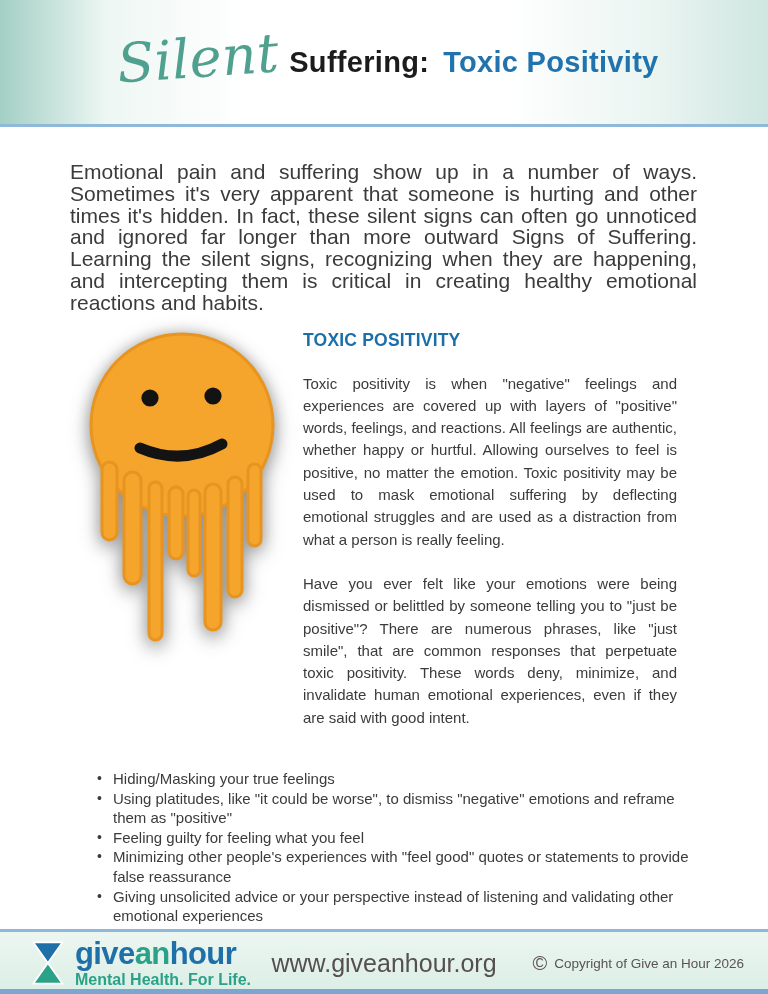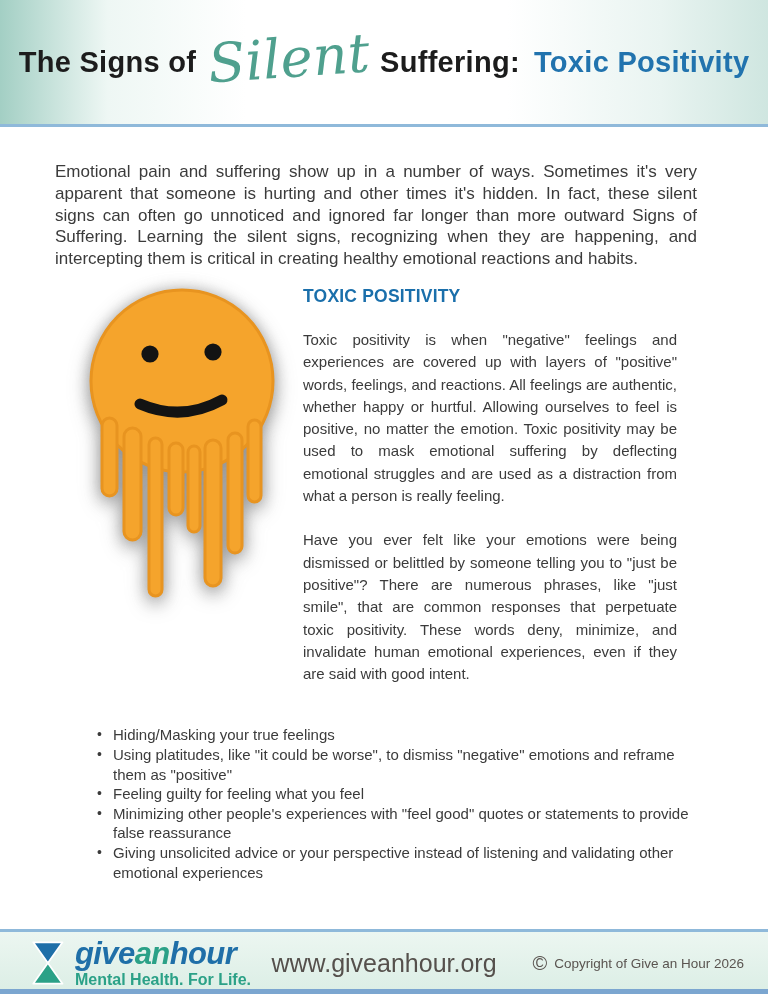--- a/index.html
+++ b/index.html
@@ -22,22 +22,22 @@
   }
   .title .script{
     font-family:"DejaVu Serif",serif;font-style:italic;font-weight:400;
     font-size:54px;color:#4fa08e;line-height:1;
     margin:0 10px 6px 8px;transform:rotate(-4deg);
   }
   .title .accent{color:#2173ae;margin-left:10px;}
   .title .plain{margin-right:4px;}
   
   .intro{
-    margin:34px 71px 0 55px;
-    font-size:17px;line-height:21.8px;text-align:justify;
+    margin:34px 71px 0 70px;
+    font-size:21px;line-height:21.8px;text-align:justify;
   }
   
   .media-row{display:flex;padding:6px 91px 0 72px;}
   .figure{width:231px;flex:0 0 231px;padding-top:2px;}
   .smiley{filter:drop-shadow(0 6px 9px rgba(105,105,105,.55)) drop-shadow(0 0 7px rgba(120,120,120,.40));}
   .col{flex:1;padding-top:10px;}
   .h-blue{
     color:#1a6fab;font-weight:700;font-size:17.5px;letter-spacing:.2px;
     margin:0 0 0 0;
   }
@@ -68,21 +68,21 @@
     background:linear-gradient(180deg,#ecf6f1 0%,#dbeee5 100%);
     display:flex;align-items:center;
   }
   .footer-bottom-bar{
     position:absolute;left:0;bottom:0;width:768px;height:5px;background:#7ba6d0;
   }
   .logo{display:flex;align-items:center;margin-left:24px;}
   .logo svg{margin-right:5px;}
   .wordmark-block{display:flex;flex-direction:column;}
   .wordmark{
-    font-size:31px;font-weight:700;letter-spacing:-.6px;line-height:1;font-style:italic;
+    font-size:31px;font-weight:700;letter-spacing:-.6px;line-height:1;
   }
   .wordmark .blue{color:#1f6fa8;}
   .wordmark .green{color:#2ba187;}
   .tagline{
     font-size:16px;font-weight:700;color:#2ba187;text-align:right;margin-top:2px;
   }
   .site-url{
     position:absolute;left:0;width:768px;text-align:center;
     font-size:25px;color:#55504c;pointer-events:none;
   }
@@ -92,21 +92,20 @@
   }
   .copyright .c-icon{font-size:20px;margin-right:7px;font-weight:400;}
 </style>
 </head>
 <body>
 
 <div class="page">
 
   <div class="header">
     <div class="title">
-      <span class="plain">The Signs of</span>
       <span class="script">Silent</span>
       <span class="plain">Suffering:</span>
       <span class="accent">Toxic Positivity</span>
     </div>
   </div>
 
   <p class="intro">Emotional pain and suffering show up in a number of ways. Sometimes it's very apparent that someone is hurting and other times it's hidden. In fact, these silent signs can often go unnoticed and ignored far longer than more outward Signs of Suffering.  Learning the silent signs, recognizing when they are happening, and intercepting them is critical in creating healthy emotional reactions and habits.</p>
 
   <div class="media-row">
     <div class="figure">

